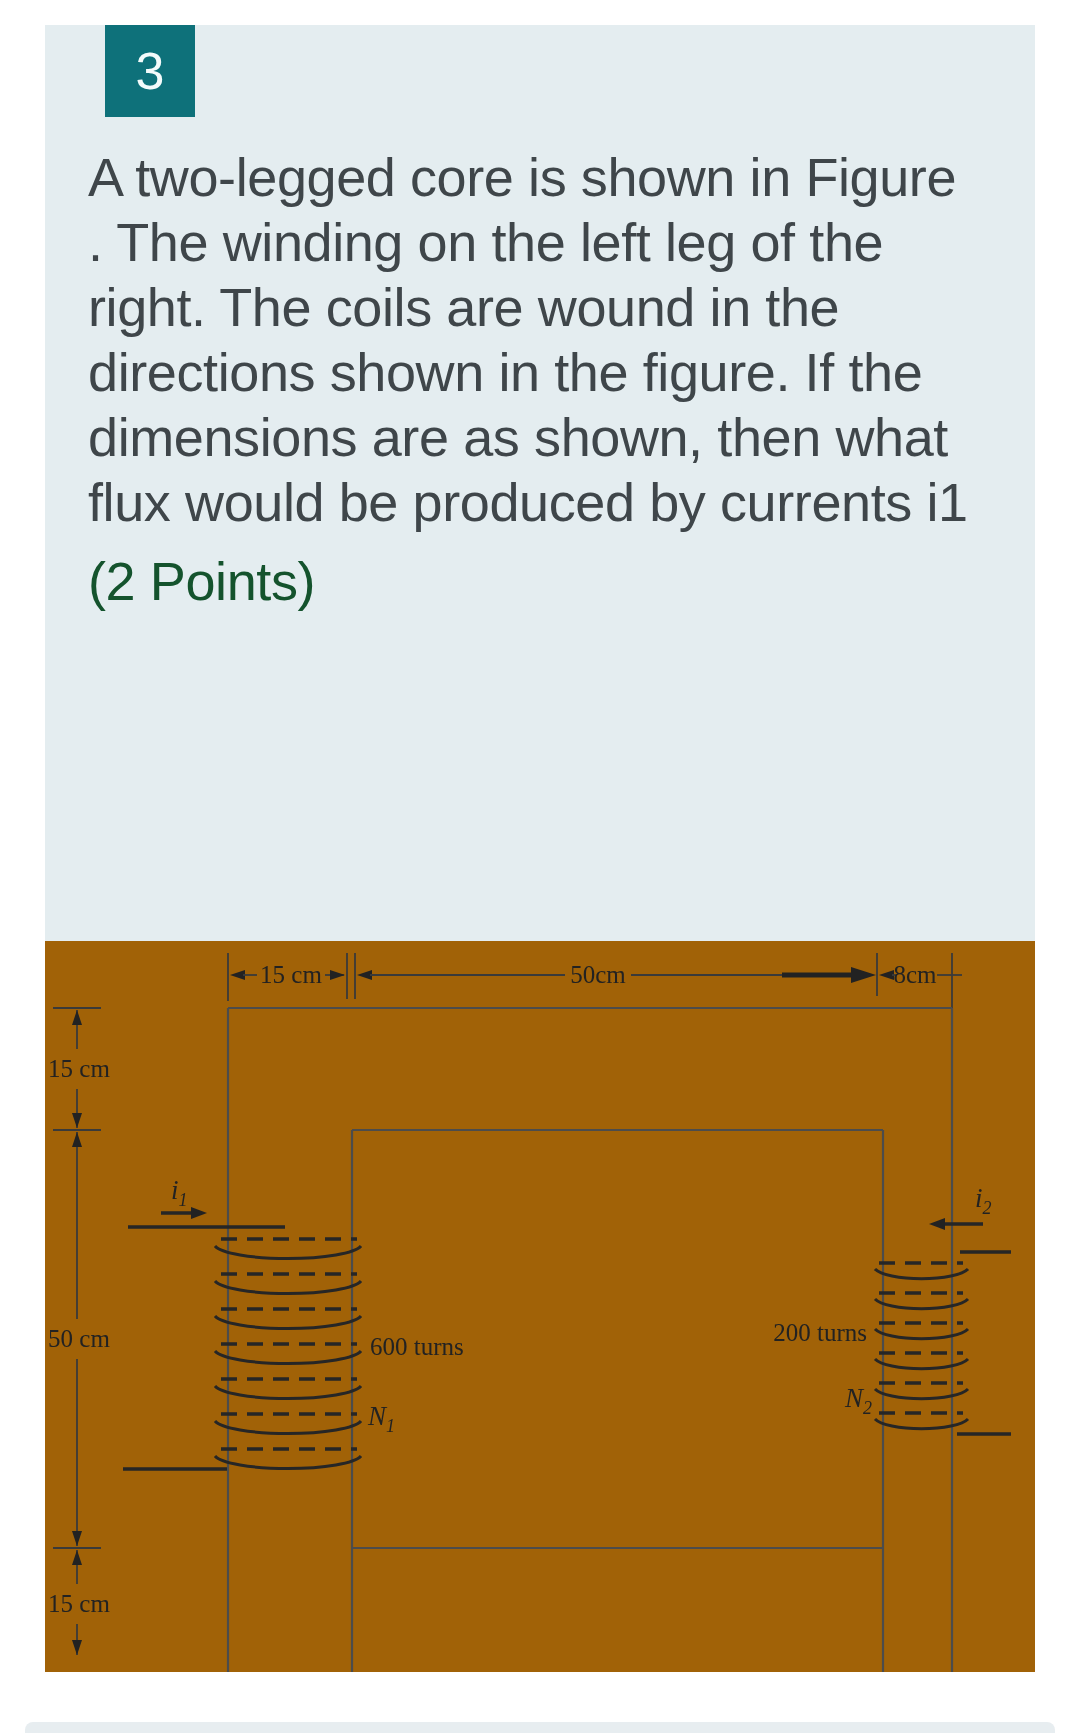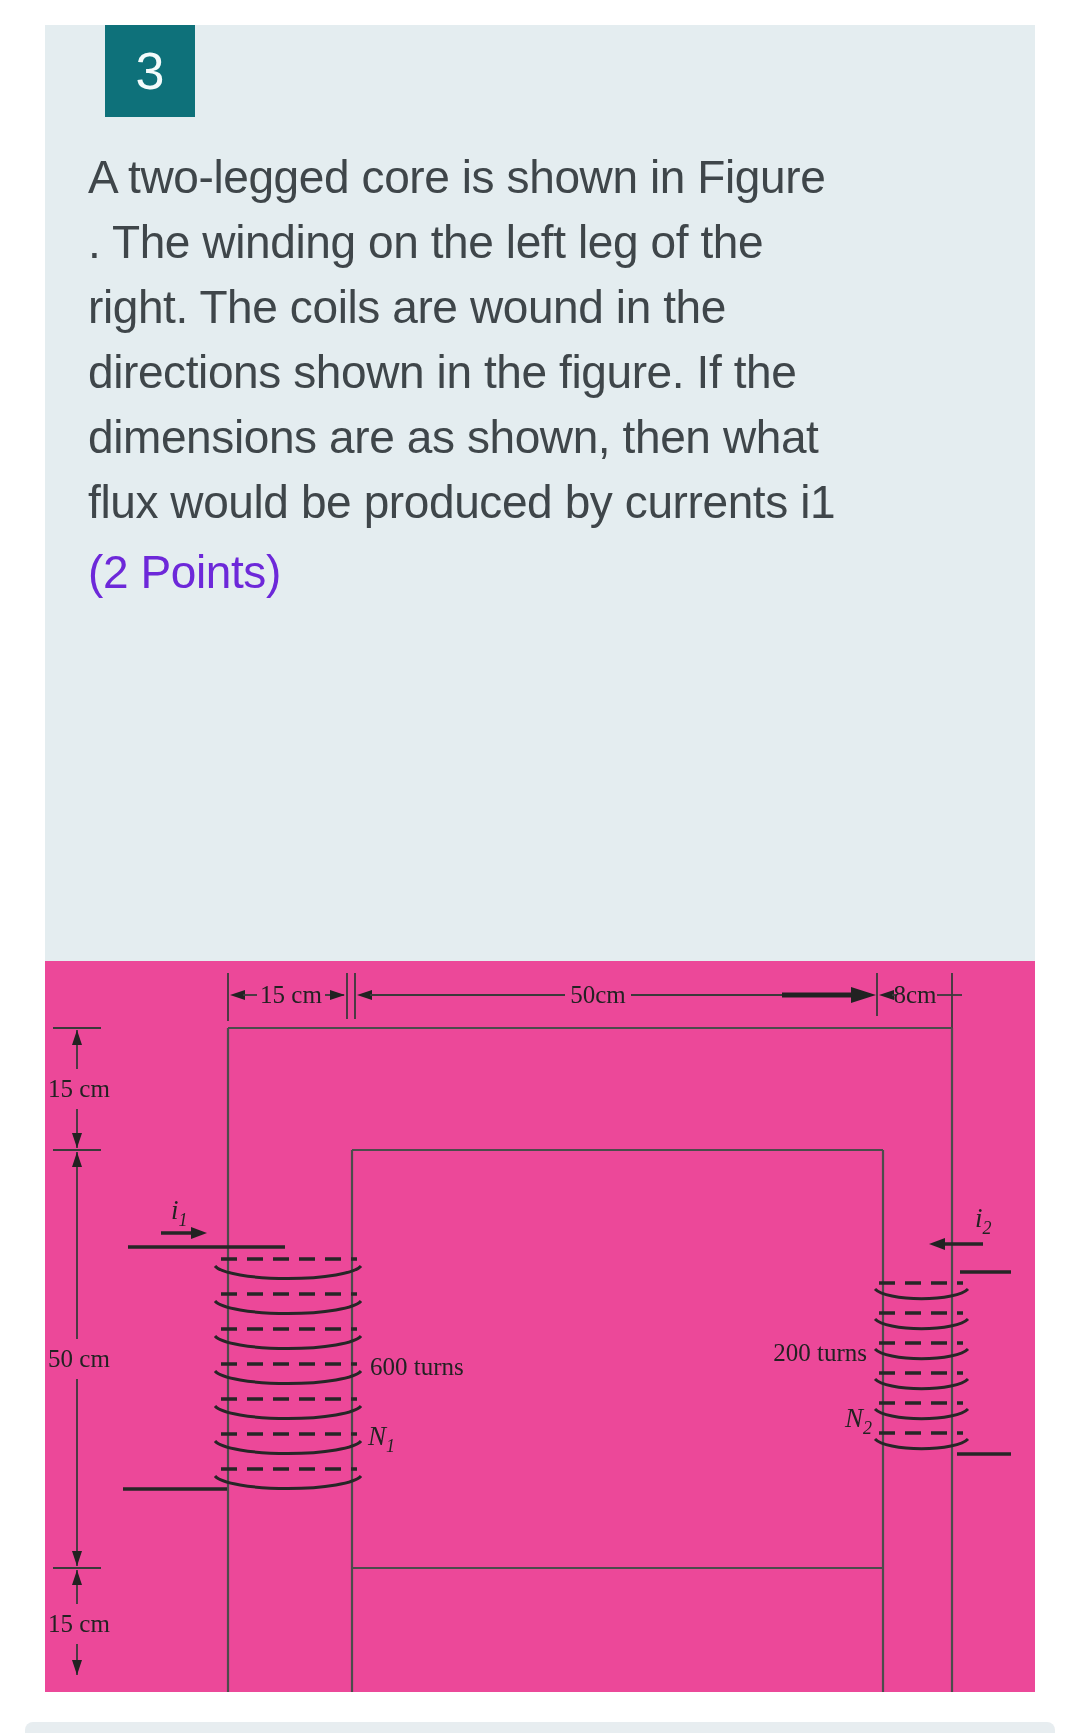--- a/index.html
+++ b/index.html
@@ -12,27 +12,27 @@
     position:absolute;left:45px;top:25px;width:990px;height:1647px;
     background:#e4edf0;
   }
   .badge{
     position:absolute;left:60px;top:0px;width:90px;height:92px;
     background:#0e717a;display:flex;align-items:center;justify-content:center;
   }
   .badge span{color:#f3fbfb;font-size:52px;font-weight:400;}
   .qtext{
     position:absolute;left:43px;top:120px;width:930px;
-    color:#3f464a;font-size:46px;letter-spacing:-0.4px;
+    color:#3f464a;font-size:54px;letter-spacing:-0.4px;
   }
   .qline{height:65px;line-height:65px;white-space:pre;}
-  .points{height:65px;line-height:65px;margin-top:5px;color:#6d28d9;white-space:pre;}
+  .points{height:65px;line-height:65px;margin-top:14px;color:#14532d;white-space:pre;}
   .figure{
-    position:absolute;left:0px;top:936px;width:990px;height:731px;
-    background:#ec4899;
+    position:absolute;left:0px;top:916px;width:990px;height:731px;
+    background:#a16207;
   }
   .figure svg{display:block;}
   .next-card-strip{
     position:absolute;left:25px;top:1722px;width:1030px;height:11px;
     background:#e7edf0;border-radius:8px 8px 0 0;
   }
   
   .dim{stroke:#3a3a3a;stroke-width:1.8;fill:none;}
   .dimthick{stroke:#222;stroke-width:5;fill:none;}
   .core{stroke:#4c4c4c;stroke-width:2.2;fill:none;}

